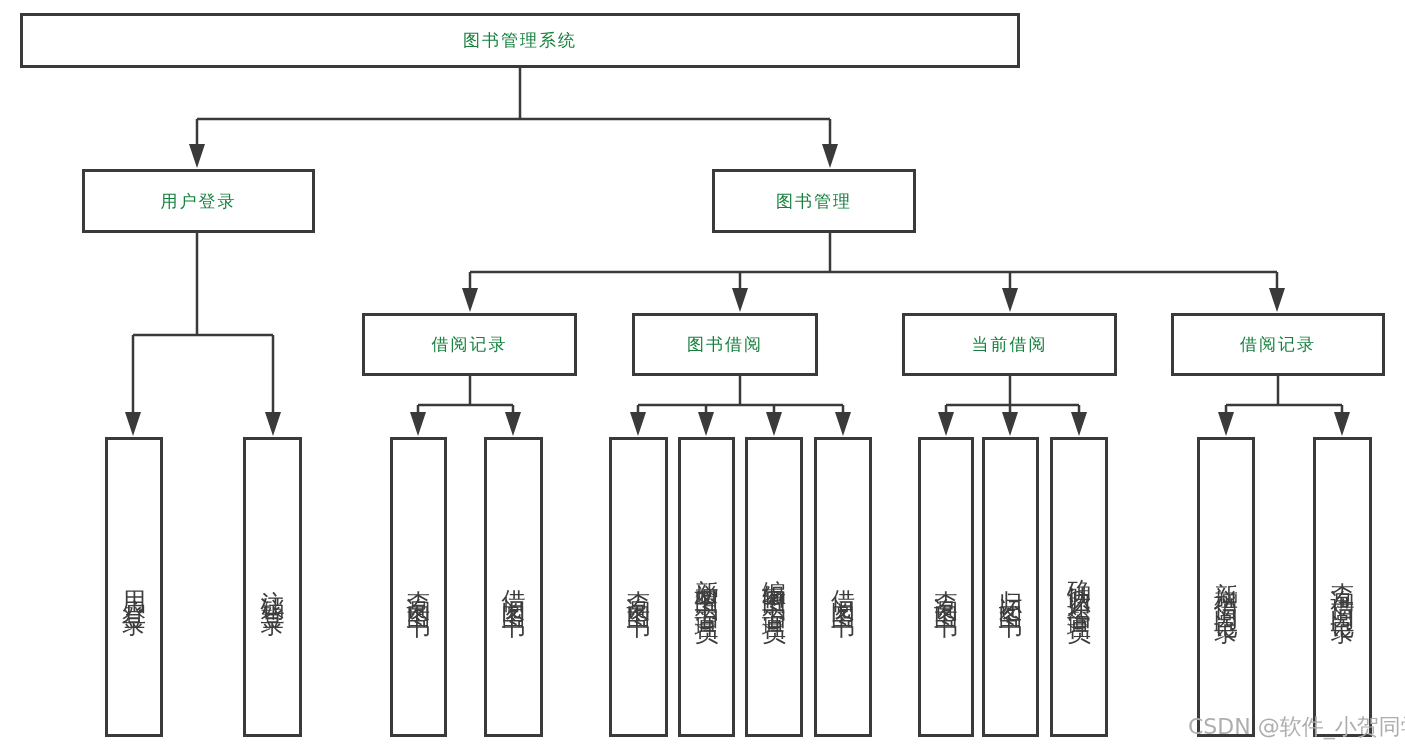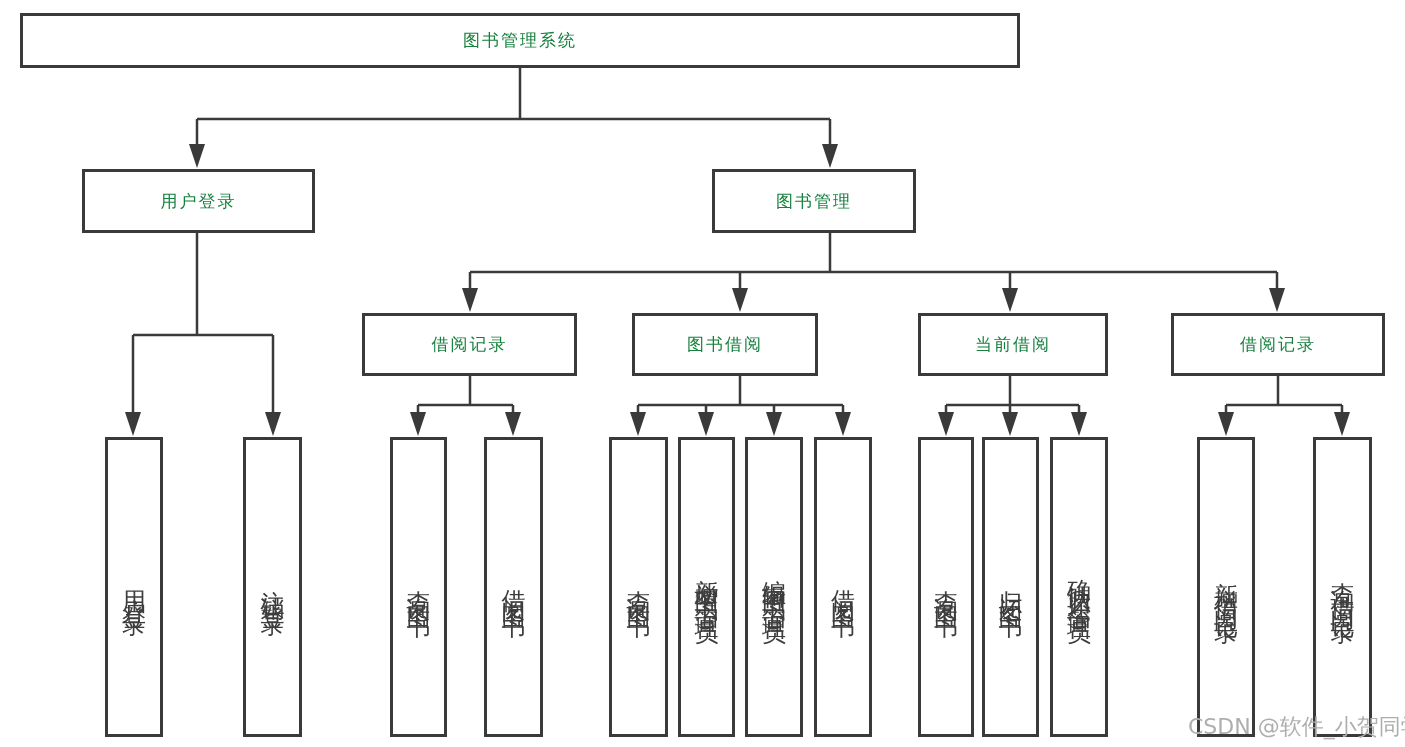--- a/index.html
+++ b/index.html
@@ -35,21 +35,21 @@
     font-size: 17px;
     letter-spacing: 2px;
     white-space: nowrap;
     color: #15803d;
   }
   .root  { left: 20px;   top: 13px;  width: 1000px; height: 55px; }
   .l2a   { left: 82px;   top: 169px; width: 233px;  height: 64px; }
   .l2b   { left: 712px;  top: 169px; width: 204px;  height: 64px; }
   .l3a   { left: 362px;  top: 313px; width: 215px;  height: 63px; }
   .l3b   { left: 632px;  top: 313px; width: 186px;  height: 63px; }
-  .l3c   { left: 902px;  top: 313px; width: 190px;  height: 63px; margin-left: 16px; }
+  .l3c   { left: 902px;  top: 313px; width: 215px;  height: 63px; }
   .l3d   { left: 1171px; top: 313px; width: 214px;  height: 63px; }
   .leaf {
     top: 437px;
     height: 300px;
   }
   .leaf span {
     writing-mode: vertical-rl;
     text-orientation: mixed;
     font-size: 24px;
     line-height: 1;

